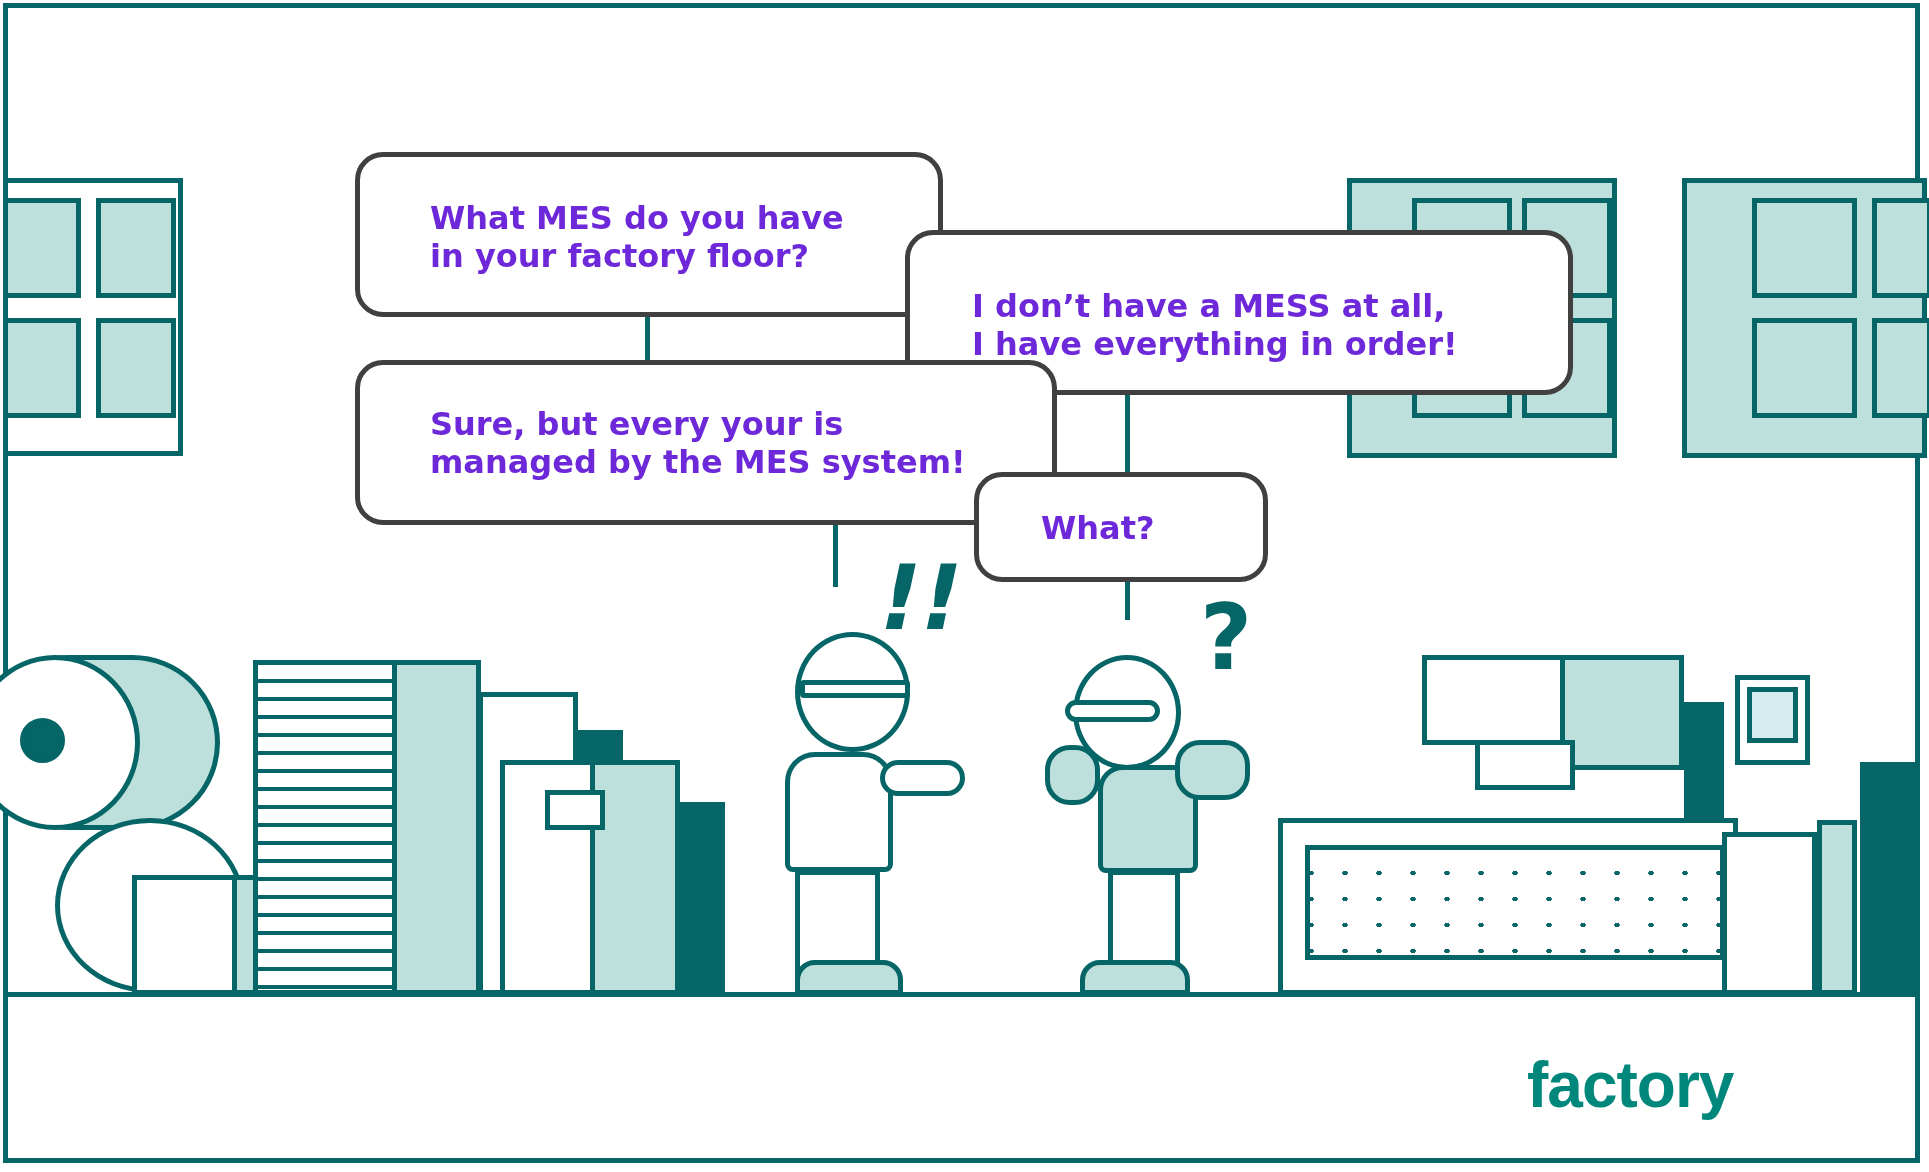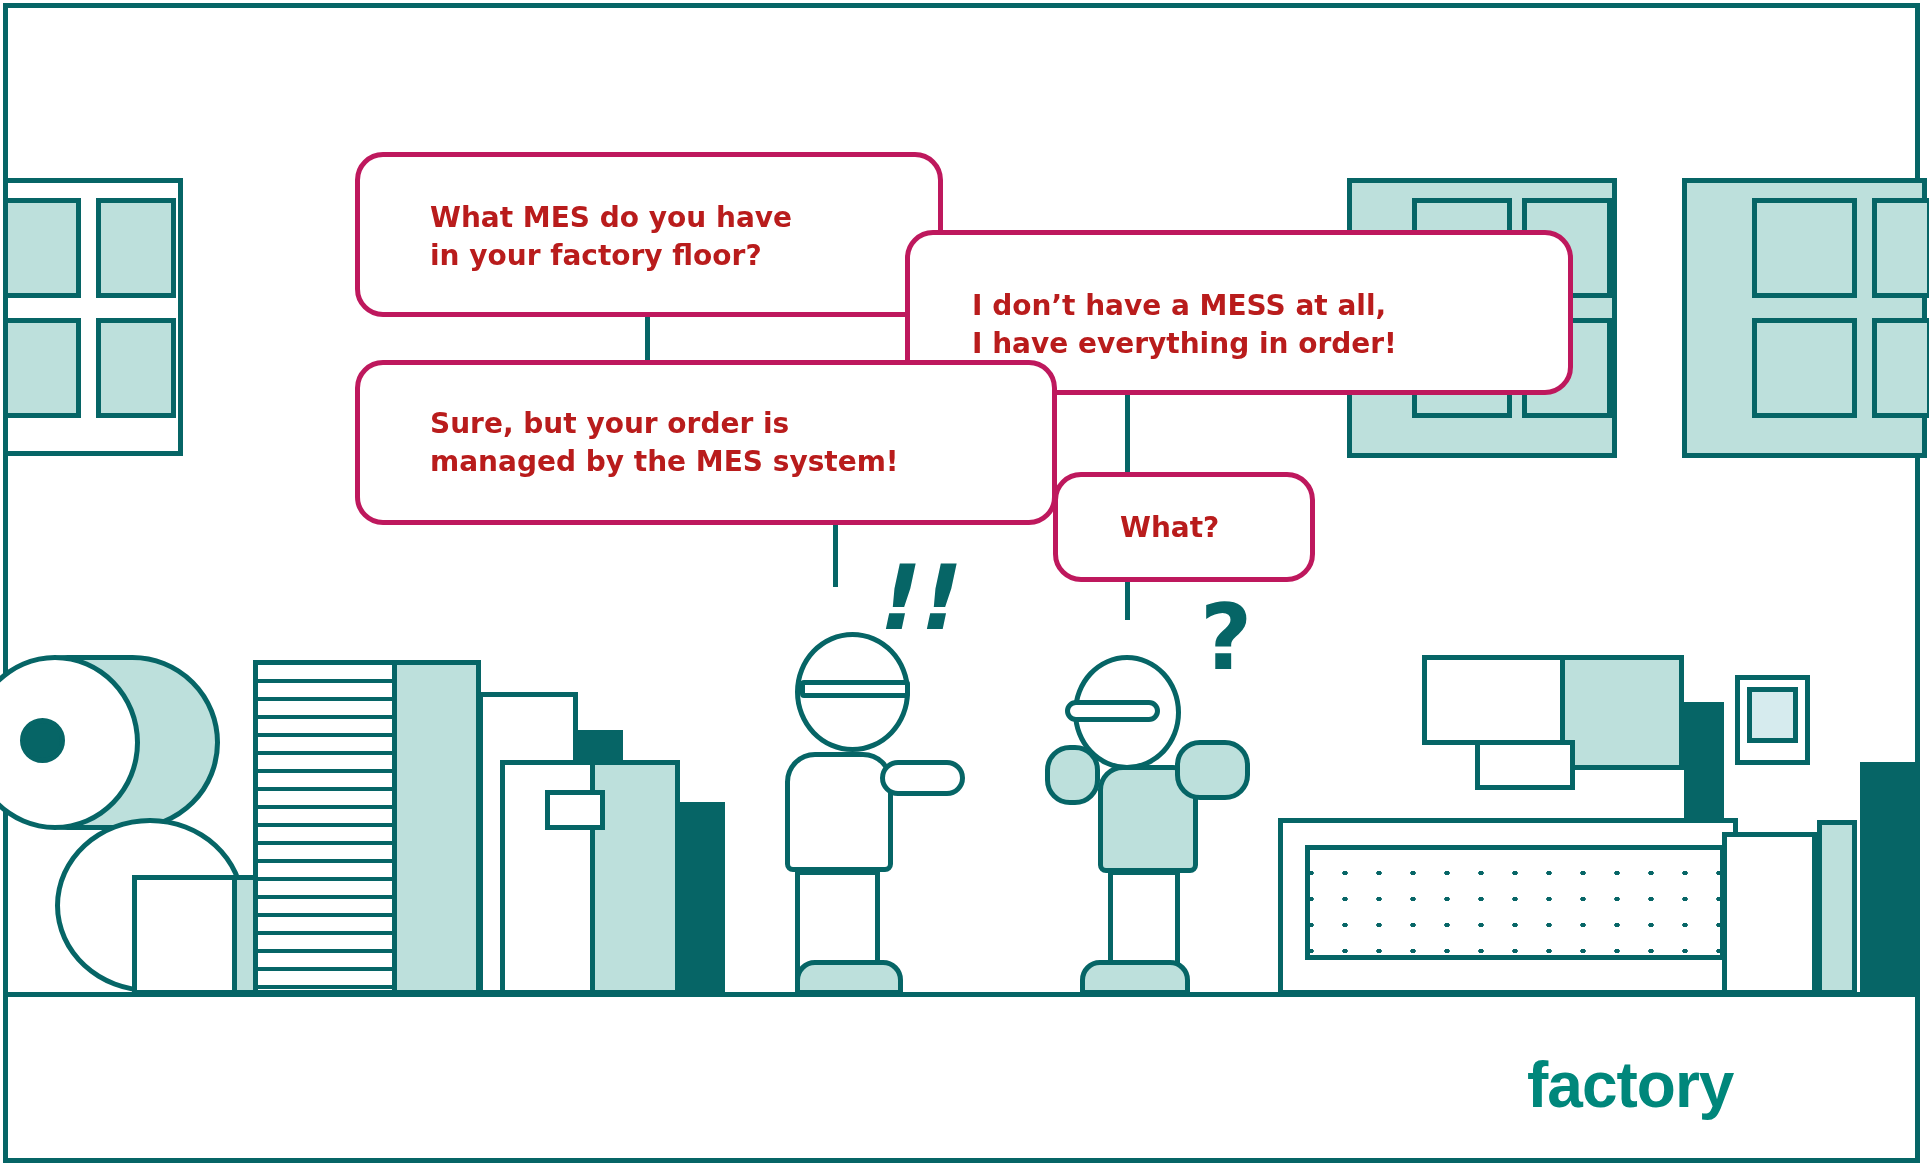--- a/index.html
+++ b/index.html
@@ -1,20 +1,20 @@
 <!DOCTYPE html>
 <html><head>
 <meta charset="utf-8">
 <style>
   html,body{margin:0;padding:0;background:#fff;}
   body{width:1929px;height:1172px;position:relative;overflow:hidden;font-family:"DejaVu Sans","Liberation Sans",sans-serif;}
   .frame{position:absolute;left:3px;top:3px;width:1917px;height:1160px;border:5px solid #066566;box-sizing:border-box;}
   .win{position:absolute;border:5px solid #066566;background:#fff;box-sizing:border-box;}
   .pane{position:absolute;background:#bde0dc;border:5px solid #066566;box-sizing:border-box;}
-  .bubble{position:absolute;background:#fff;border:5px solid #be185d;border-radius:28px;box-sizing:border-box;color:#b91c1c;font-weight:bold;font-size:28px;line-height:38px;}
+  .bubble{position:absolute;background:#fff;border:5px solid #404040;border-radius:28px;box-sizing:border-box;color:#6d28d9;font-weight:bold;font-size:32px;line-height:38px;}
   .bubble .t{position:absolute;white-space:pre;}
   .line{position:absolute;background:#066566;}
   .floor{position:absolute;left:3px;top:992px;width:1917px;height:5px;background:#066566;}
   .blk{position:absolute;border:5px solid #066566;box-sizing:border-box;}
   .lt{background:#bde0dc;} .wh{background:#fff;} .dk{background:#066566;}
   .logo{position:absolute;left:1527px;top:1048px;color:#00877b;font-size:64px;font-weight:bold;letter-spacing:-1px;font-family:"Liberation Sans",sans-serif;}
   .mark{position:absolute;color:#066566;font-weight:bold;font-size:90px;}
   .circle{position:absolute;border:5px solid #066566;border-radius:50%;box-sizing:border-box;}
 </style>
 </head>
@@ -49,24 +49,24 @@
 
 <div class="bubble" style="left:355px;top:152px;width:588px;height:165px;">
   <span class="t" style="left:70px;top:42px;">What MES do you have
 in your factory floor?</span>
 </div>
 <div class="bubble" style="left:905px;top:230px;width:668px;height:165px;">
   <span class="t" style="left:62px;top:52px;">I don’t have a MESS at all,
 I have everything in order!</span>
 </div>
 <div class="bubble" style="left:355px;top:360px;width:702px;height:165px;">
-  <span class="t" style="left:70px;top:40px;">Sure, but your order is
+  <span class="t" style="left:70px;top:40px;">Sure, but every your is
 managed by the MES system!</span>
 </div>
-<div class="bubble" style="left:1053px;top:472px;width:262px;height:110px;">
+<div class="bubble" style="left:974px;top:472px;width:294px;height:110px;">
   <span class="t" style="left:62px;top:32px;">What?</span>
 </div>
 
 <div class="mark" style="left:880px;top:545px;transform:skewX(-12deg);">!!</div>
 <div class="mark" style="left:1200px;top:585px;">?</div>
 
 <div class="circle lt" style="left:-20px;top:655px;width:240px;height:175px;border-radius:90px;"></div>
 <div class="circle wh" style="left:-30px;top:655px;width:170px;height:175px;"></div>
 <div class="circle dk" style="left:20px;top:718px;width:45px;height:45px;"></div>
 <div class="circle wh" style="left:55px;top:818px;width:190px;height:175px;"></div>

